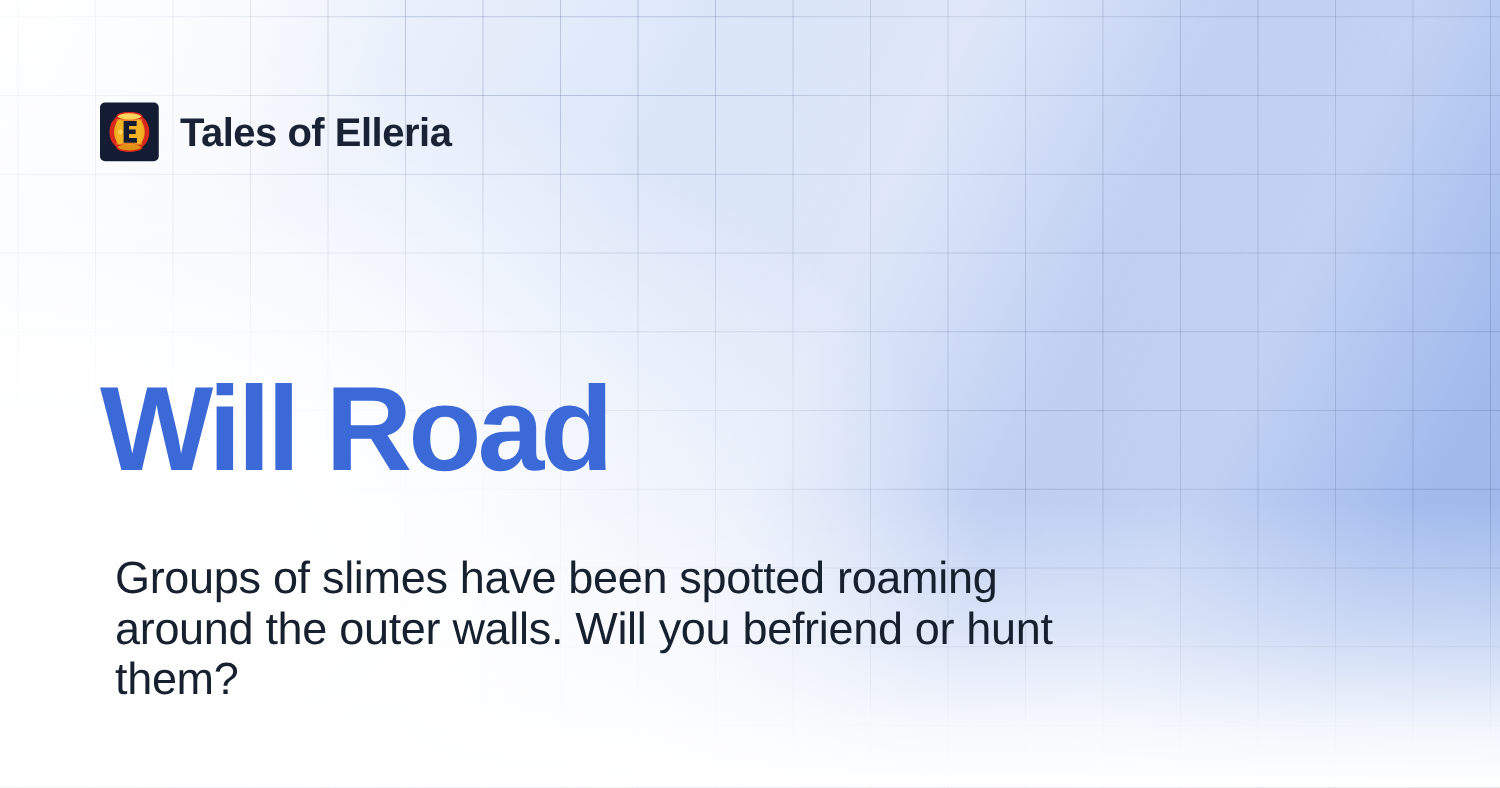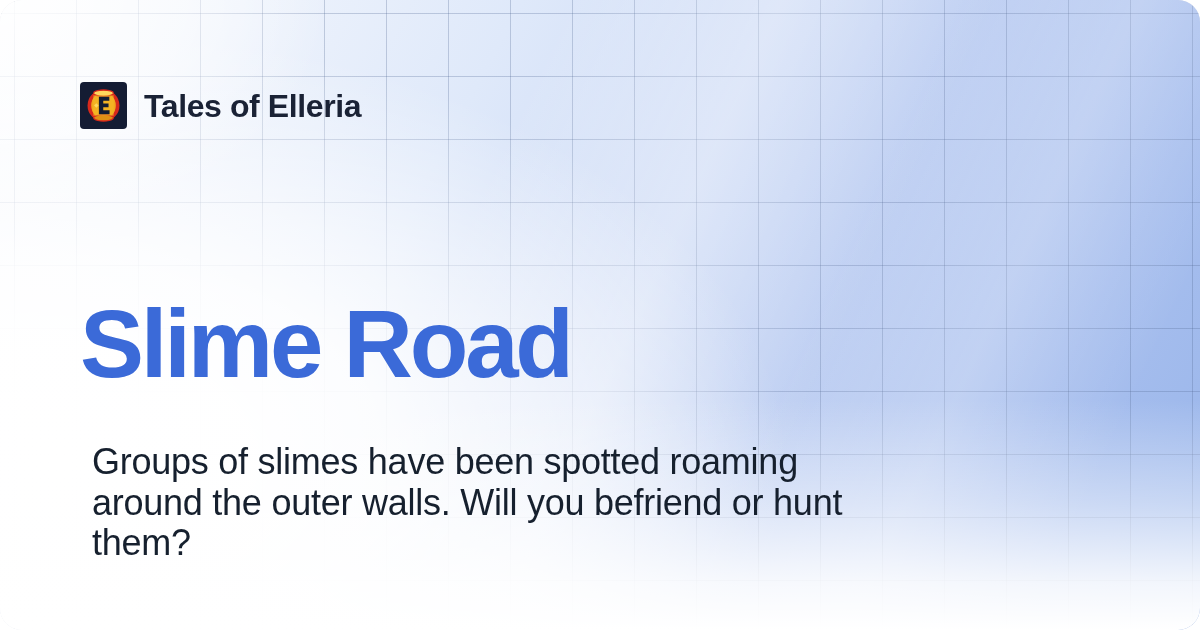--- a/index.html
+++ b/index.html
@@ -15,21 +15,20 @@
     background: #ffffff;
   }
 
   .og-card {
     position: relative;
     width: 1200px;
     height: 630px;
     overflow: hidden;
     isolation: isolate;
     background: #e5e5e5;
-    border-radius: 22px;
   }
 
   
   .bg-gradient {
     position: absolute;
     inset: 0;
     background:
       linear-gradient(118deg,
         #f9fbfe 0%,
         #eef3fc 16%,
@@ -220,18 +219,18 @@
           <path d="M12 12 h24 v24 h-24 z" fill="#f7bb2a" opacity="0.55"></path>
 
           <path d="M18.6 13.8 h12.2 v4.6 h-7.1 v3.3 h6.2 v4.4 h-6.2 v3.6 h7.4 v4.6 h-12.5 z" fill="#141c33"></path>
 
           <path d="M15.6 21.4 l2.6 2.6 l-2.6 2.6 l-2.6 -2.6 z" fill="#ffd75e"></path>
         </svg>
       </div>
       <span class="brand-name">Tales of Elleria</span>
     </div>
 
-    <h1 class="headline">Slime Road</h1>
+    <h1 class="headline">Will Road</h1>
 
     <p class="description">Groups of slimes have been spotted roaming around the outer walls. Will you befriend or hunt them?</p>
 
   </div>
 </div>
 
 </body></html>

